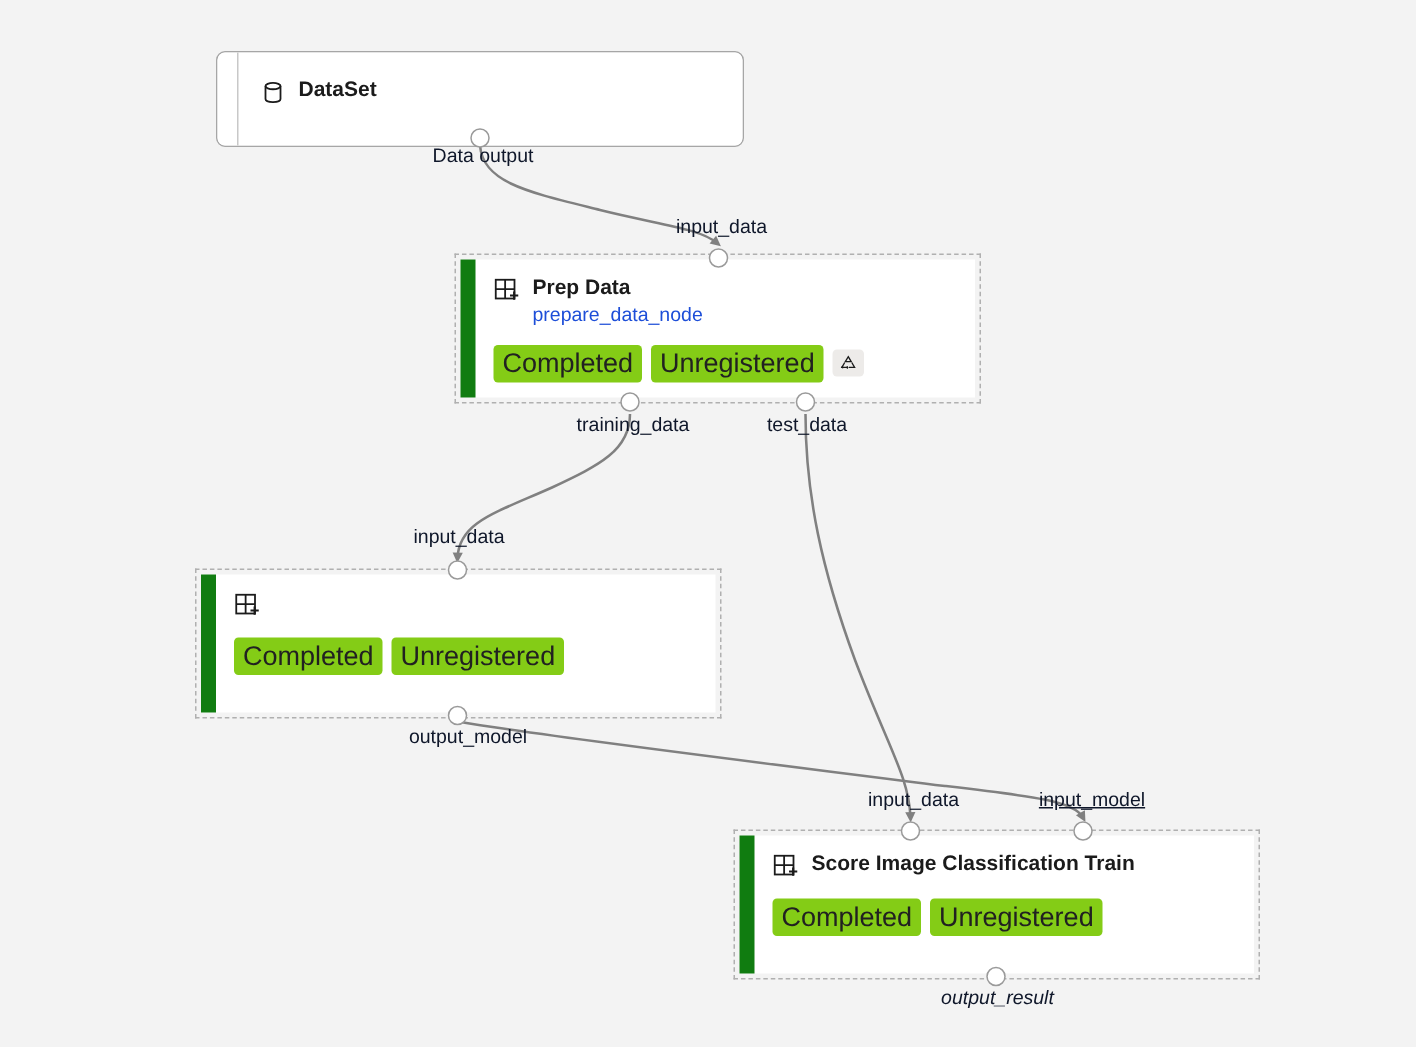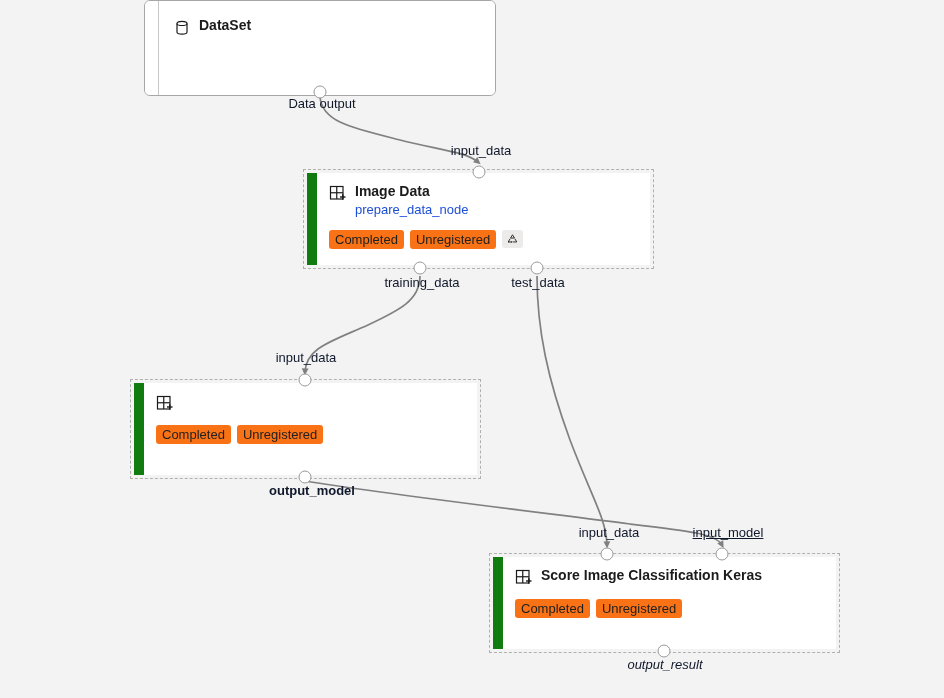--- a/index.html
+++ b/index.html
@@ -89,23 +89,23 @@
     white-space: nowrap;
     margin-top: 1px;
   }
   .badges {
     display: flex;
     align-items: center;
     gap: 6px;
     margin-top: 12px;
   }
   .badge {
-    background: #f97316;
+    background: #84cc16;
     color: #212121;
-    font-size: 13px;
+    font-size: 18px;
     border-radius: 3px;
     padding: 2px 6px;
     white-space: nowrap;
   }
   .badge-icon {
     background: #edebe9;
     border-radius: 3px;
     padding: 2px 4px 1px 4px;
     display: inline-flex;
     align-items: center;
@@ -165,21 +165,21 @@
       </marker>
     </defs>
     <g fill="none" stroke="#808080" stroke-width="1.7">
       <path d="M320,97 C322,122 352,128 400,140 C440,150 466,152 478,162" marker-end="url(#arrow)"></path>
       <path d="M420,276 C420,300 400,310 368,325 C330,342 306,348 305,372" marker-end="url(#arrow)"></path>
       <path d="M537,276 C537,330 548,380 570,440 C592,498 606,518 607,545" marker-end="url(#arrow)"></path>
       <path d="M305,481 C370,492 520,510 630,524 C690,531 716,534 722,545" marker-end="url(#arrow)"></path>
     </g>
   </svg>
 
-  <div class="node node-dataset" style="left:144px; top:0; width:352px; height:96px;">
+  <div class="node node-dataset" style="left:144px; top:34px; width:352px; height:64px;">
     <div class="node-sel"></div>
     <div class="node-card">
       <div class="accent-bar"></div>
       <div class="node-body">
         <div class="node-head">
           <svg class="node-icon" viewBox="0 0 18 18">
             <ellipse cx="9" cy="4.4" rx="5" ry="2.1" fill="#ffffff" stroke="#1b1b1b" stroke-width="1.2"></ellipse>
             <path d="M4,4.4 L4,13 C4,14.2 6.2,15.1 9,15.1 C11.8,15.1 14,14.2 14,13 L14,4.4" fill="none" stroke="#1b1b1b" stroke-width="1.2"></path>
           </svg>
           <div class="node-titles">
@@ -197,21 +197,21 @@
       <div class="node-body">
         <div class="node-head">
           <svg class="node-icon" viewBox="0 0 18 18">
             <rect x="1.5" y="1.5" width="12.5" height="12.5" fill="none" stroke="#1b1b1b" stroke-width="1.2"></rect>
             <line x1="7.75" y1="1.5" x2="7.75" y2="14" stroke="#1b1b1b" stroke-width="1.2"></line>
             <line x1="1.5" y1="7.75" x2="14" y2="7.75" stroke="#1b1b1b" stroke-width="1.2"></line>
             <line x1="11" y1="12" x2="16.5" y2="12" stroke="#1b1b1b" stroke-width="1.4"></line>
             <line x1="13.75" y1="9.3" x2="13.75" y2="14.8" stroke="#1b1b1b" stroke-width="1.4"></line>
           </svg>
           <div class="node-titles">
-            <span class="node-title">Image Data</span>
+            <span class="node-title">Prep Data</span>
             <span class="node-sub">prepare_data_node</span>
           </div>
         </div>
         <div class="badges">
           <span class="badge">Completed</span>
           <span class="badge">Unregistered</span>
           <span class="badge-icon">
             <svg width="13" height="13" viewBox="0 0 16 16" fill="none" stroke="#1b1b1b" stroke-width="1.1">
               <path d="M8,2.2 L10.4,6.2 L5.6,6.2 z" fill="none"></path>
               <path d="M5.1,7.0 L2.8,11.0 L7.4,11.0"></path>
@@ -254,21 +254,21 @@
       <div class="node-body">
         <div class="node-head">
           <svg class="node-icon" viewBox="0 0 18 18">
             <rect x="1.5" y="1.5" width="12.5" height="12.5" fill="none" stroke="#1b1b1b" stroke-width="1.2"></rect>
             <line x1="7.75" y1="1.5" x2="7.75" y2="14" stroke="#1b1b1b" stroke-width="1.2"></line>
             <line x1="1.5" y1="7.75" x2="14" y2="7.75" stroke="#1b1b1b" stroke-width="1.2"></line>
             <line x1="11" y1="12" x2="16.5" y2="12" stroke="#1b1b1b" stroke-width="1.4"></line>
             <line x1="13.75" y1="9.3" x2="13.75" y2="14.8" stroke="#1b1b1b" stroke-width="1.4"></line>
           </svg>
           <div class="node-titles">
-            <span class="node-title">Score Image Classification Keras</span>
+            <span class="node-title">Score Image Classification Train</span>
           </div>
         </div>
         <div class="badges">
           <span class="badge">Completed</span>
           <span class="badge">Unregistered</span>
         </div>
       </div>
     </div>
   </div>
 
@@ -281,21 +281,21 @@
   <div class="port" style="left:420px; top:268px;"></div>
   <div class="port-label" style="left:422px; top:275px;">training_data</div>
 
   <div class="port" style="left:537px; top:268px;"></div>
   <div class="port-label" style="left:538px; top:275px;">test_data</div>
 
   <div class="port" style="left:305px; top:380px;"></div>
   <div class="port-label" style="left:306px; top:350px;">input_data</div>
 
   <div class="port" style="left:305px; top:477px;"></div>
-  <div class="port-label" style="left:312px; top:483px;font-weight:bold;">output_model</div>
+  <div class="port-label" style="left:312px; top:483px;">output_model</div>
 
   <div class="port" style="left:607px; top:554px;"></div>
   <div class="port-label" style="left:609px; top:525px;">input_data</div>
 
   <div class="port" style="left:722px; top:554px;"></div>
   <div class="port-label" style="left:728px; top:525px;text-decoration:underline;">input_model</div>
 
   <div class="port" style="left:664px; top:651px;"></div>
   <div class="port-label" style="left:665px; top:657px;font-style:italic;">output_result</div>
 

